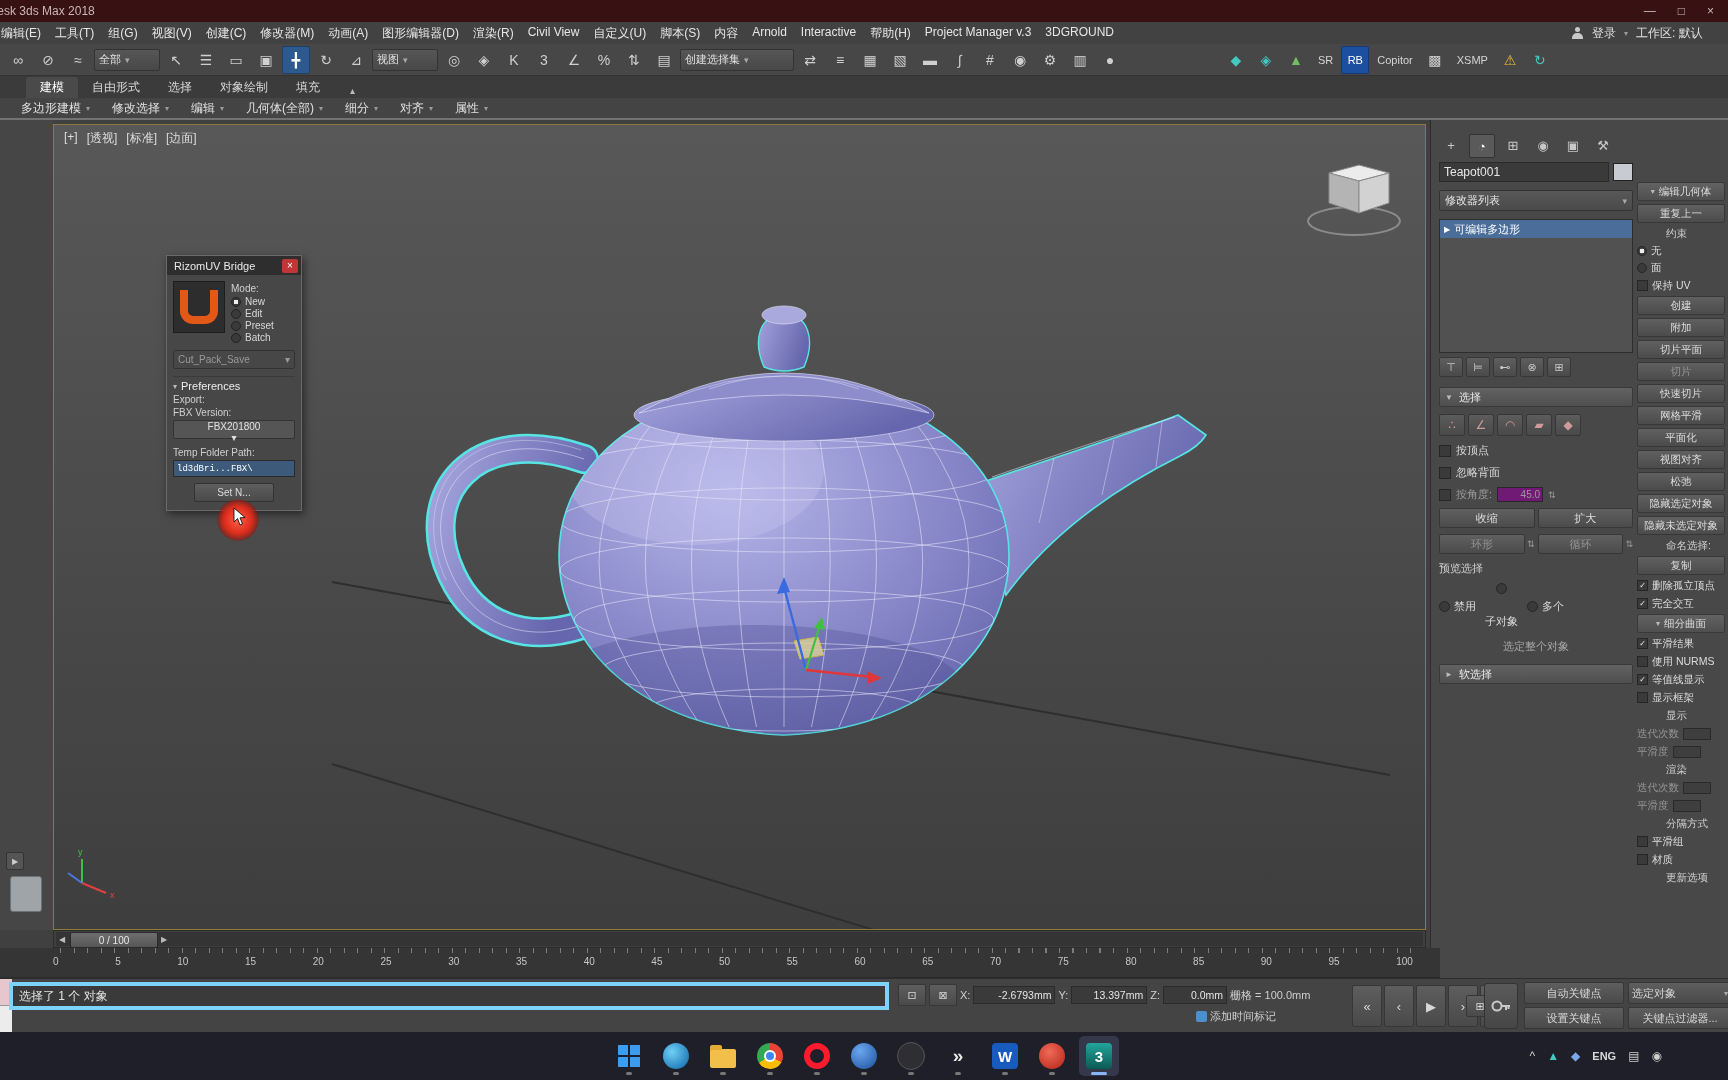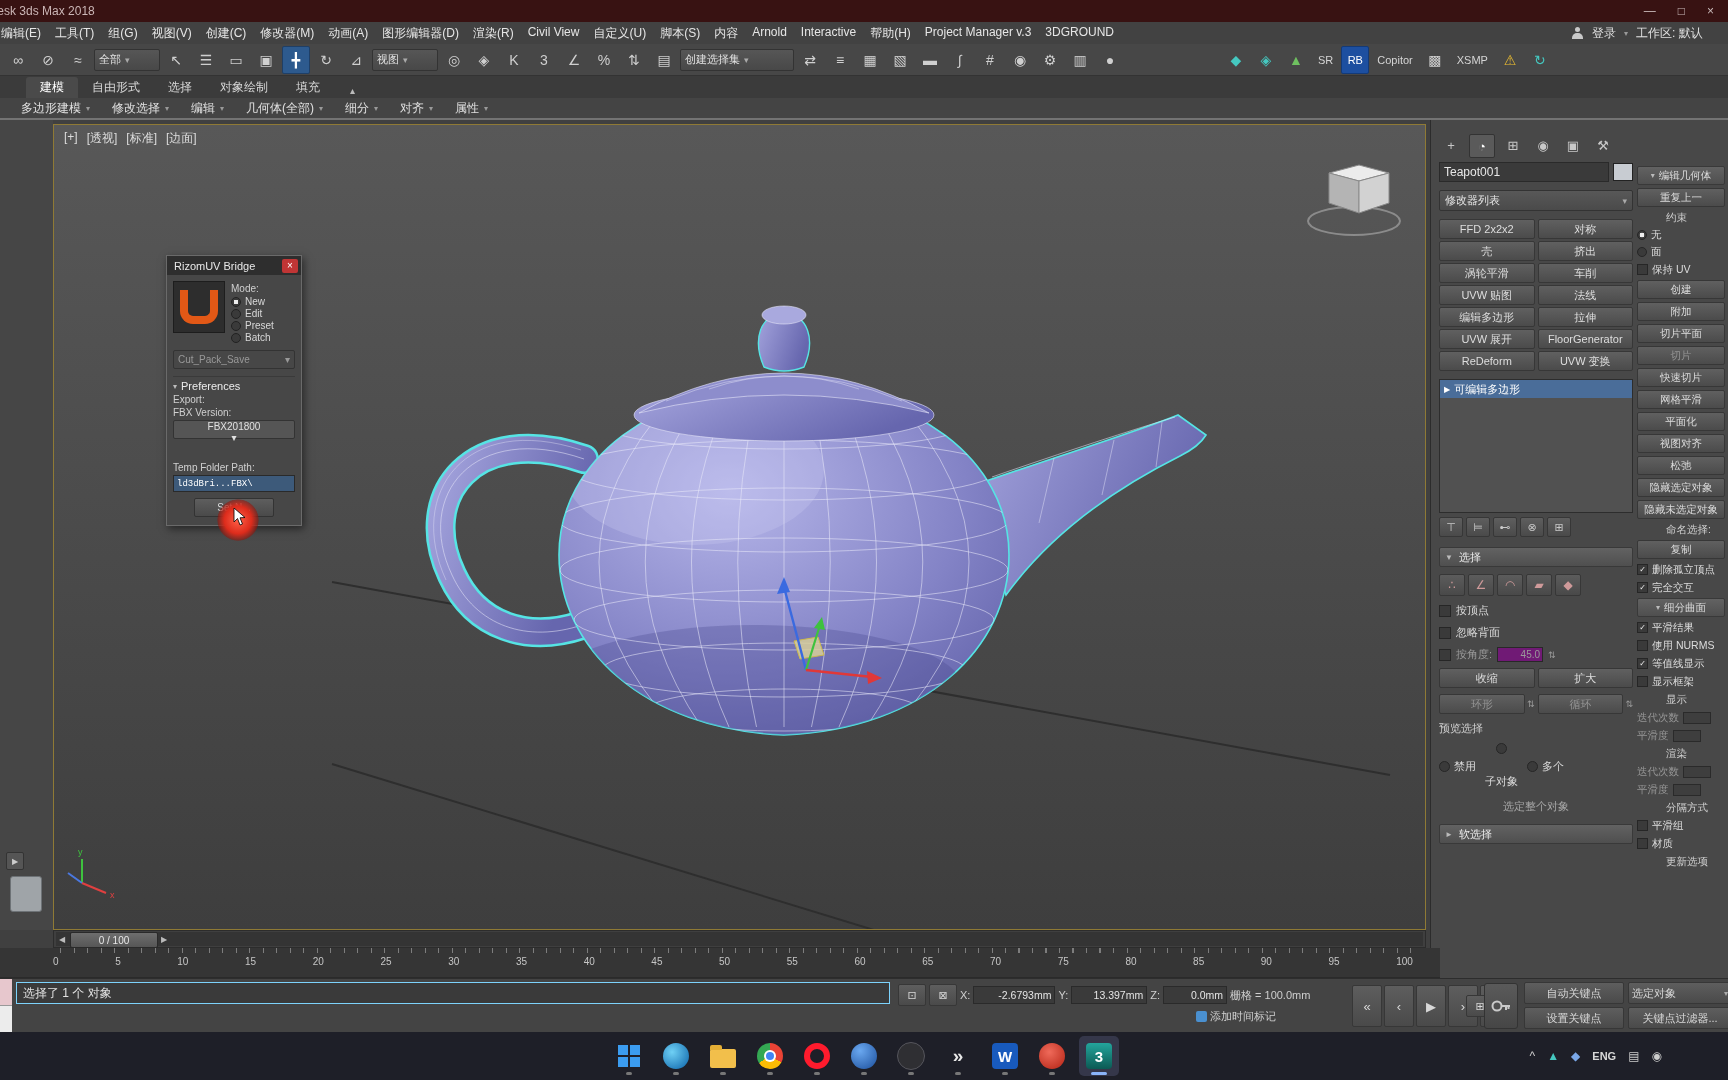--- a/index.html
+++ b/index.html
@@ -113,21 +113,21 @@
   .cbox{width:10px;height:10px;background:#3a3a3a;border:1px solid #262626;display:inline-flex;align-items:center;
         justify-content:center;font-size:9px;color:#eee;}
   .rdo{width:9px;height:9px;border-radius:50%;background:#3a3a3a;border:1px solid #262626;display:inline-block;}
   .spinbox{width:40px;height:13px;background:#701a75;border:1px solid #282828;color:#9a9a9a;font-size:10px;
            display:flex;align-items:center;justify-content:flex-end;padding:0 2px;}
   .spn{color:#9a9a9a;font-size:9px;}
   .two{display:grid;grid-template-columns:1fr 1fr;gap:3px;margin-top:6px;}
   .halfrow{display:flex;gap:2px;align-items:center;}
   #sel-status{text-align:center;color:#a8a8a8;font-size:11px;margin-top:10px;}
   
-  #col2{position:absolute;left:206px;top:46px;width:88px;}
+  #col2{position:absolute;left:206px;top:62px;width:88px;}
   .p2row{margin-bottom:3px;font-size:10.5px;display:flex;align-items:center;justify-content:center;height:18px;
          color:#dcdcdc;overflow:hidden;white-space:nowrap;}
   .p2row.hdr{background:linear-gradient(#626262,#4f4f4f);border:1px solid #393939;border-radius:2px;height:17px;}
   .p2row.hdr:before{content:"▾";font-size:8px;color:#bbb;margin-right:4px;}
   .p2row.btn{background:linear-gradient(#606060,#4b4b4b);border:1px solid #373737;border-radius:2px;height:17px;}
   .p2row.lbl{justify-content:flex-start;color:#cfcfcf;height:15px;margin-left:29px;}
   .p2row.gray{color:#949494;}
   .p2row.chk{justify-content:flex-start;height:15px;}
   .p2row.chk:before{content:"";width:9px;height:9px;background:#3a3a3a;border:1px solid #262626;margin-right:4px;
                     font-size:8px;color:#eee;display:inline-flex;align-items:center;justify-content:center;}
@@ -146,21 +146,21 @@
   #trackbar{left:0;top:948px;width:1440px;height:30px;background:#353535;border-bottom:1px solid #2a2a2a;box-sizing:border-box;}
   #ticks{position:absolute;left:60px;top:0;width:1356px;height:5px;
          background:repeating-linear-gradient(90deg,#7d7d7d 0 1px,rgba(0,0,0,0) 1px 13.5px);}
   #tick-nums{position:absolute;left:53px;top:8px;width:1360px;display:flex;justify-content:space-between;}
   #tick-nums span{color:#c6c6c6;font-size:10px;}
   
   #statusbar{left:0;top:978px;width:1728px;height:54px;background:#444;border-top:1px solid #2d2d2d;box-sizing:border-box;}
   #mini-listener{position:absolute;left:0;top:0;width:12px;height:53px;}
   #mini-listener .pink{height:26px;background:#e7c7cd;border-bottom:1px solid #999;}
   #mini-listener .white{height:26px;background:#ececec;}
-  .status-field{position:absolute;left:16px;width:860px;height:20px;background:#3a3a3a;border:1px solid #7dd3fc;
+  .status-field{position:absolute;left:9px;width:860px;height:20px;background:#3a3a3a;border:4px solid #7dd3fc;
                 display:flex;align-items:center;padding:0 6px;color:#e2e2e2;font-size:12px;}
   .xyz{position:absolute;display:flex;align-items:center;gap:3px;font-size:11px;color:#cfcfcf;}
   .xyz .fld{height:16px;background:#3a3a3a;border:1px solid #2a2a2a;color:#e4e4e4;display:flex;align-items:center;
             justify-content:flex-end;padding:0 3px;font-size:10.5px;}
   .tbtn{height:20px;min-width:20px;background:linear-gradient(#5e5e5e,#4a4a4a);border:1px solid #373737;border-radius:2px;
         color:#d8d8d8;font-size:11px;display:flex;align-items:center;justify-content:center;padding:0 3px;}
   #transport{position:absolute;left:1352px;top:6px;display:flex;gap:2px;}
   #keybig{position:absolute;left:1484px;top:4px;width:32px;height:44px;background:linear-gradient(#5a5a5a,#464646);
           border:1px solid #333;border-radius:3px;display:flex;align-items:center;justify-content:center;}
   #keyblock{position:absolute;left:1524px;top:3px;display:grid;grid-template-columns:auto auto;gap:3px 4px;}
@@ -477,21 +477,21 @@
         <div id="rizom-prefs">
           <span style="font-size:8px;color:#bbb;">▾</span>
           <span>Preferences</span>
         </div>
         <div class="rz-label">Export:</div>
         <div class="rz-label">FBX Version:</div>
         <div class="rz-drop en" style="margin-top:2px;">
           <span>FBX201800</span>
           <span>▾</span>
         </div>
-        <div class="rz-label" style="margin-top:23px;">Temp Folder Path:</div>
+        <div class="rz-label" style="margin-top:8px;">Temp Folder Path:</div>
         <div class="rz-input">ld3dBri...FBX\</div>
         <div class="rz-btn">Set N...</div>
       </div>
       <div id="click-fx"></div>
       <svg id="cursor-icon" width="14" height="18" viewBox="0 0 14 18">
         <polygon points="1,0 1,14 4.5,10.5 7,17 9.5,16 7,9.8 12,9.5" fill="#ffffff" stroke="#000" stroke-width="0.8"></polygon>
       </svg>
     </div>
   </div>
 
@@ -507,37 +507,20 @@
       </div>
     <div id="col1">
       <div id="name-row">
         <div id="obj-name">Teapot001</div>
         <div id="obj-color"></div>
       </div>
       <div class="dropdown">
         <span>修改器列表</span>
         <span class="dd">▾</span>
       </div>
-      <div id="mod-grid">
-
-      <div class="btn3">FFD 2x2x2</div>
-          <div class="btn3">对称</div>
-          <div class="btn3">壳</div>
-          <div class="btn3">挤出</div>
-          <div class="btn3">涡轮平滑</div>
-          <div class="btn3">车削</div>
-          <div class="btn3">UVW 贴图</div>
-          <div class="btn3">法线</div>
-          <div class="btn3">编辑多边形</div>
-          <div class="btn3">拉伸</div>
-          <div class="btn3">UVW 展开</div>
-          <div class="btn3">FloorGenerator</div>
-          <div class="btn3">ReDeform</div>
-          <div class="btn3">UVW 变换</div>
-        </div>
       <div id="stack">
         <div>
 
         <div class="stack-row sel">
             <span style="font-size:8px;">▶</span>
             <span>可编辑多边形</span>
           </div>
           </div>
       </div>
       <div id="stack-tools">

